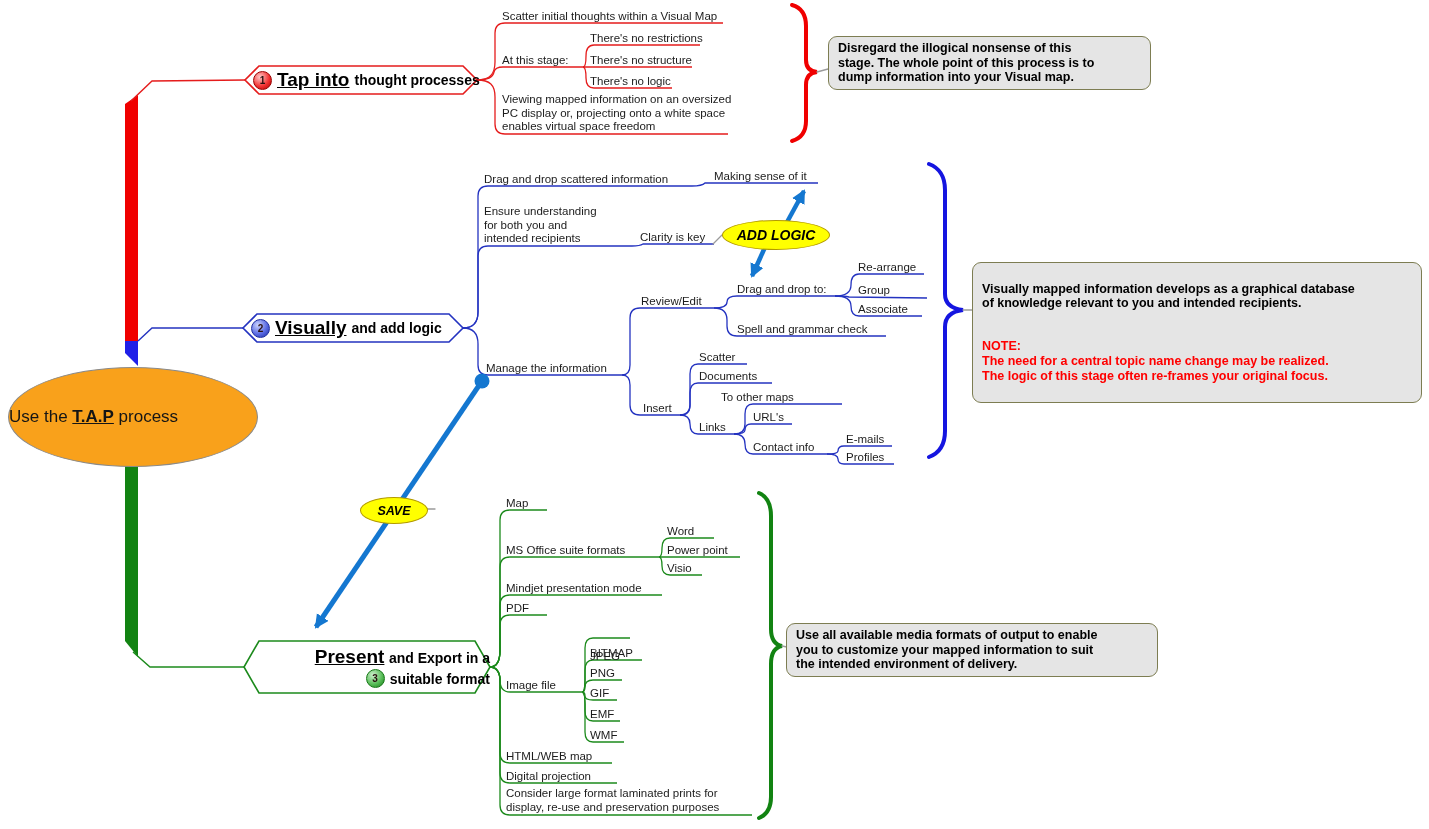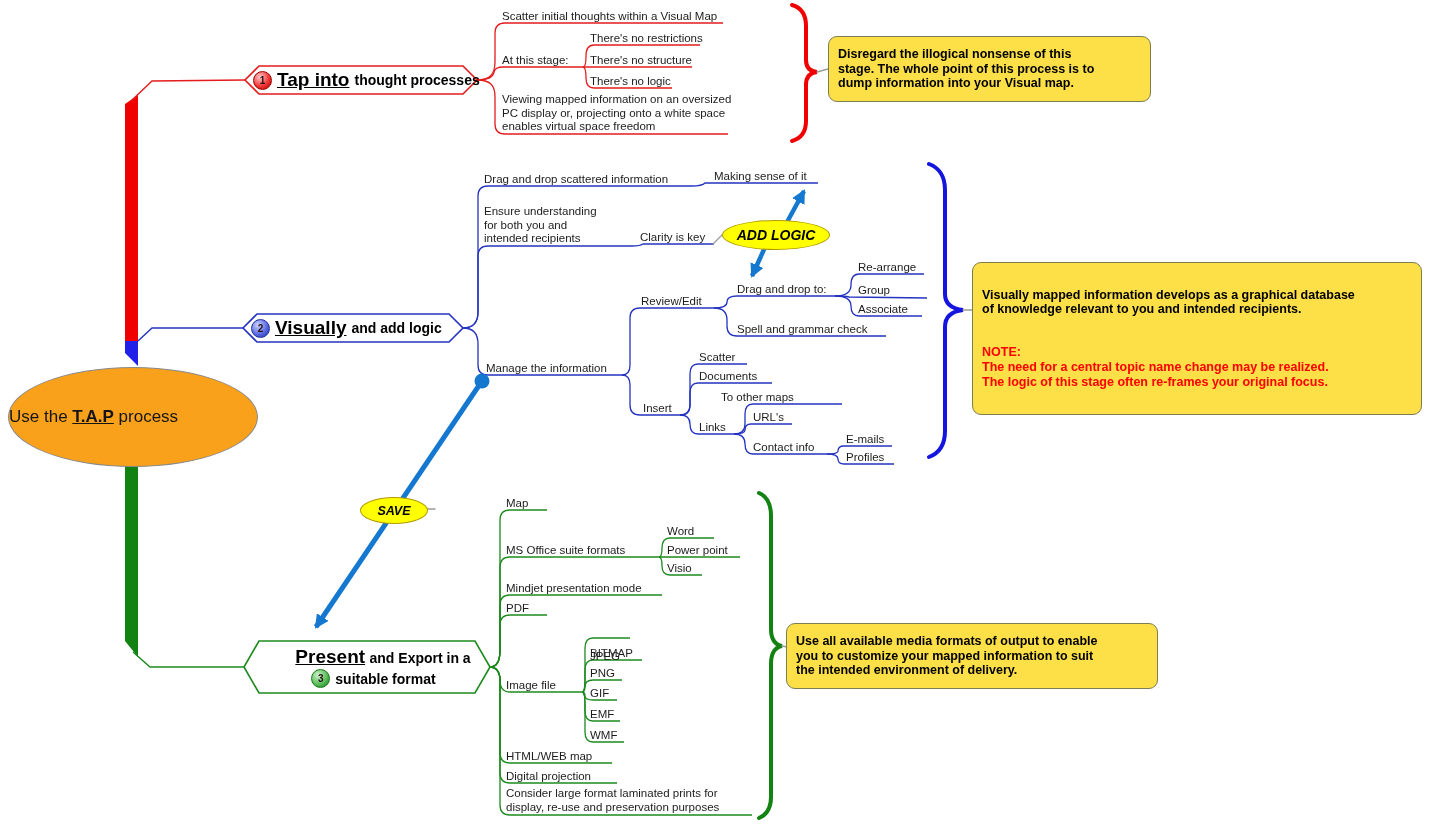--- a/index.html
+++ b/index.html
@@ -12,22 +12,22 @@
   
   .node{position:absolute;display:flex;align-items:center;gap:5px;color:#000;font-weight:bold}
   .node .big{font-size:19px;font-weight:bold;text-decoration:underline}
   .node .rest{font-size:14px;font-weight:bold}
   .ball{flex:0 0 auto;width:17px;height:17px;border-radius:50%;display:flex;align-items:center;
         justify-content:center;font-size:10px;font-weight:bold;color:#2a1010}
   .ball.red{background:radial-gradient(circle at 35% 30%,#ffc9c9,#f23030 58%,#a80000);border:1px solid #9b0000}
   .ball.blue{background:radial-gradient(circle at 35% 30%,#ccd4ff,#5566e0 58%,#1e2da0);border:1px solid #1e2da0}
   .ball.green{background:radial-gradient(circle at 35% 30%,#cdf0cd,#55bb55 58%,#157815);border:1px solid #157815}
   
-  .note{position:absolute;background:#fde047;border:1.5px solid #7d7d52;border-radius:9px;
-        padding:10px 9px;font-weight:bold;font-size:12.5px;line-height:14.6px;color:#000;white-space:pre-line}
+  .note{position:absolute;background:#e5e5e5;border:1.5px solid #7d7d52;border-radius:9px;
+        padding:4px 9px;font-weight:bold;font-size:12.5px;line-height:14.6px;color:#000;white-space:pre-line}
   .note .red-part{color:#ff0000;margin-top:14px}
   
   .co{position:absolute;background:#ffff00;border:1.6px solid #b39a00;border-radius:50%;
       display:flex;align-items:center;justify-content:center;font-weight:bold;font-style:italic;color:#000}
   
   .central{position:absolute;left:8px;top:367px;width:248px;height:98px;background:#f9a11b;
            border:1.5px solid #8a8a8a;border-radius:50%;display:flex;align-items:center;
            justify-content:flex-start;font-size:17px;color:#151515}
   .central .emph{font-weight:bold;text-decoration:underline}
 </style>
@@ -138,21 +138,21 @@
     <span class="big">Tap into</span>
     <span class="rest">thought processes</span>
   </div>
 
   <div class="node" style="left:243px;top:314px;width:220px;height:28px;padding-left:8px">
     <span class="ball blue">2</span>
     <span class="big">Visually</span>
     <span class="rest">and add logic</span>
   </div>
 
-  <div class="node" style="left:244px;top:641px;width:246px;height:52px;flex-direction:column;align-items:center;justify-content:center;gap:1px">
+  <div class="node" style="left:244px;top:641px;width:246px;height:52px;flex-direction:column;align-items:flex-end;justify-content:center;gap:1px">
     <span style="margin-left:32px">
       <span class="big">Present</span>
       <span class="rest">and Export in a</span>
     </span>
     <span style="display:flex;align-items:center;gap:5px;margin-left:13px">
       <span class="ball green">3</span>
       <span class="rest">suitable format</span>
     </span>
   </div>
 

